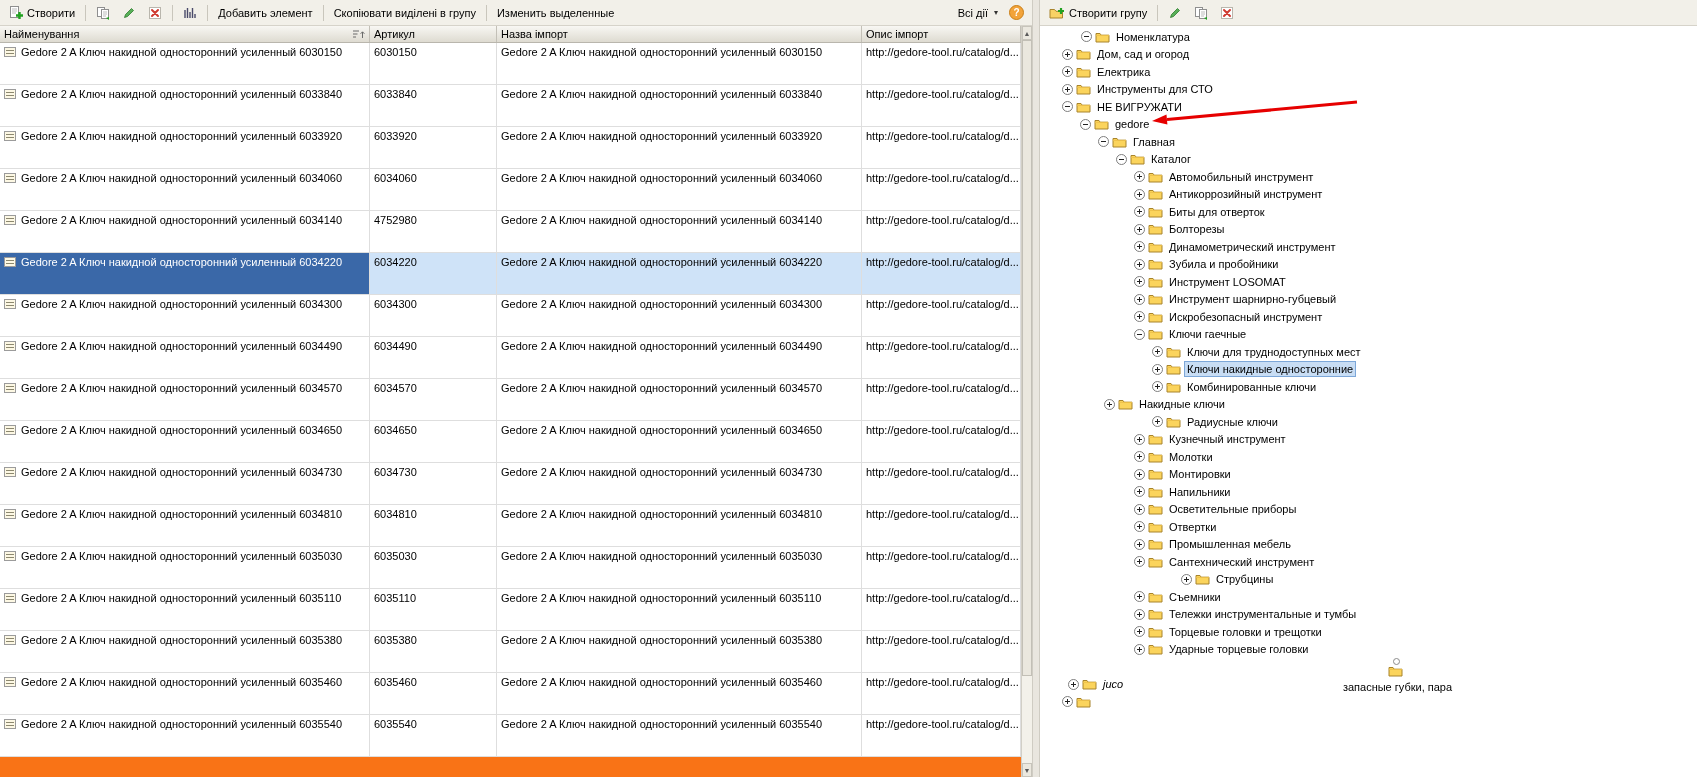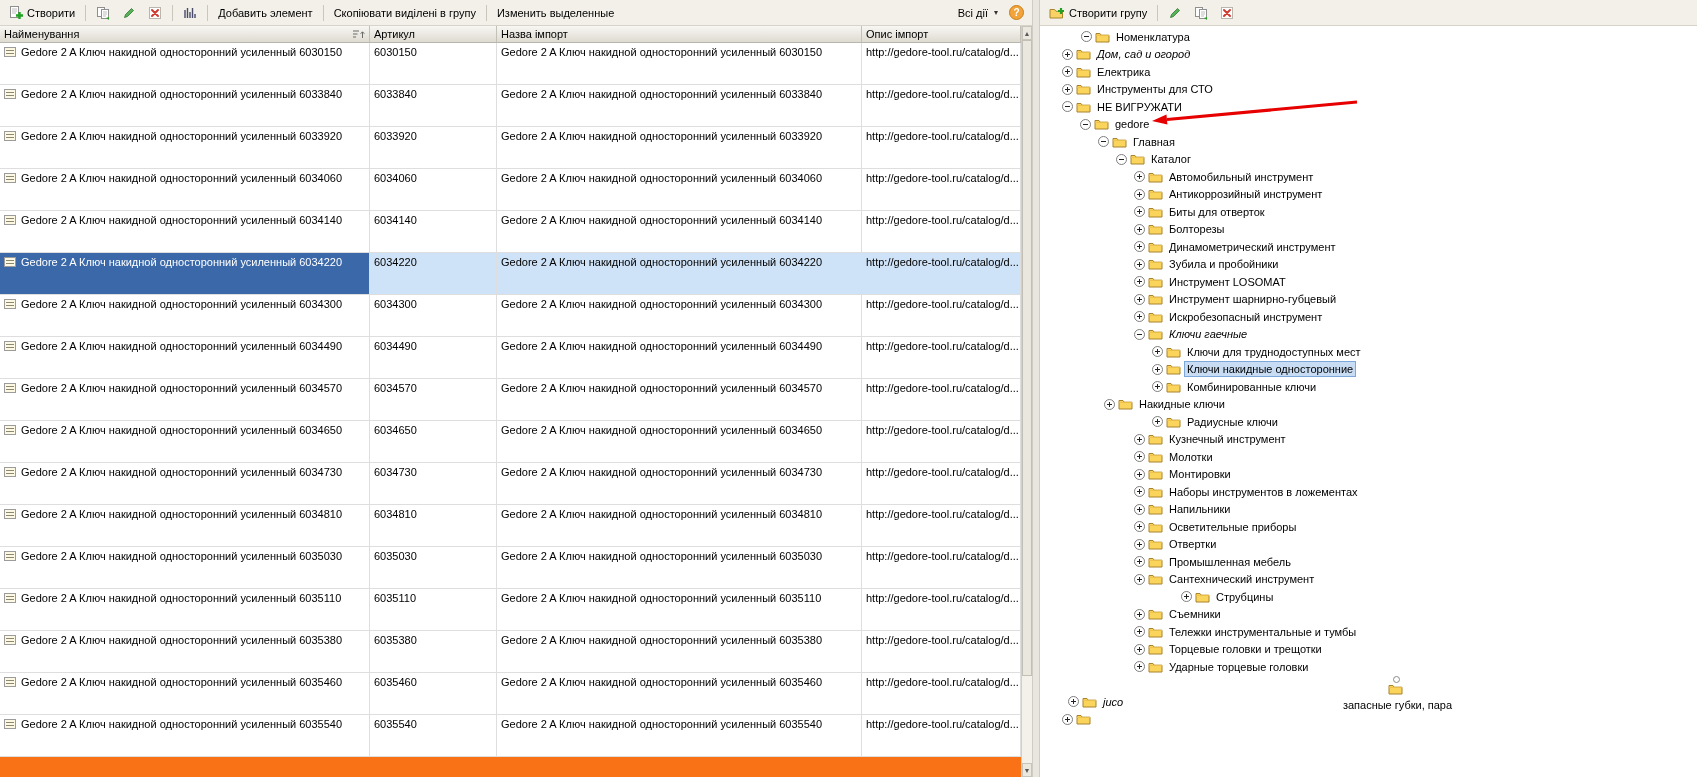--- a/index.html
+++ b/index.html
@@ -241,21 +241,21 @@
     <div class="td w-name">
       <span class="item-icon">
         <svg width="12" height="10" viewBox="0 0 12 10">
                     <rect x="0.5" y="0.5" width="11" height="9" fill="#fdf8e4" stroke="#9b9b9b"></rect>
                     <path d="M2 3.5h8M2 6.5h8" stroke="#8c886f" fill="none"></path>
                   </svg>
       </span>
       <span class="cell-text">Gedore 2 A Ключ накидной односторонний усиленный 6034140</span>
     </div>
     <div class="td w-art">
-      <span class="cell-text">6034140</span>
+      <span class="cell-text">4752980</span>
     </div>
     <div class="td w-imp">
       <span class="cell-text">Gedore 2 A Ключ накидной односторонний усиленный 6034140</span>
     </div>
     <div class="td w-desc">
       <span class="cell-text">http://gedore-tool.ru/catalog/d...</span>
     </div>
   </div>
             <div class="trow selected">
     <div class="td w-name">
@@ -560,21 +560,21 @@
     <div class="tree-row" style="padding-left: 4px; margin-left: 37px;">
     <span class="exp exp-minus"></span>
     <span class="folder-icon">
       <svg width="15" height="12" viewBox="0 0 15 12">
               <path d="M1 2.5h4l1.2 1.7h7.8V11H1z" fill="#fbd45c" stroke="#a8842c"></path>
               <path d="M1 4.4h13" stroke="#eec14a" fill="none"></path>
             </svg>
     </span>
     <span class="tree-label">Номенклатура</span>
   </div>
-        <div class="tree-row" style="padding-left: 22px; font-style: italic;">
+        <div class="tree-row" style="padding-left: 22px;">
     <span class="exp exp-plus"></span>
     <span class="folder-icon">
       <svg width="15" height="12" viewBox="0 0 15 12">
               <path d="M1 2.5h4l1.2 1.7h7.8V11H1z" fill="#fbd45c" stroke="#a8842c"></path>
               <path d="M1 4.4h13" stroke="#eec14a" fill="none"></path>
             </svg>
     </span>
     <span class="tree-label">Дом, сад и огород</span>
   </div>
         <div class="tree-row" style="padding-left: 22px;">
@@ -720,21 +720,21 @@
         <div class="tree-row" style="padding-left: 94px;">
     <span class="exp exp-plus"></span>
     <span class="folder-icon">
       <svg width="15" height="12" viewBox="0 0 15 12">
               <path d="M1 2.5h4l1.2 1.7h7.8V11H1z" fill="#fbd45c" stroke="#a8842c"></path>
               <path d="M1 4.4h13" stroke="#eec14a" fill="none"></path>
             </svg>
     </span>
     <span class="tree-label">Искробезопасный инструмент</span>
   </div>
-        <div class="tree-row" style="padding-left: 94px; font-style: italic;">
+        <div class="tree-row" style="padding-left: 94px;">
     <span class="exp exp-minus"></span>
     <span class="folder-icon">
       <svg width="15" height="12" viewBox="0 0 15 12">
               <path d="M1 2.5h4l1.2 1.7h7.8V11H1z" fill="#fbd45c" stroke="#a8842c"></path>
               <path d="M1 4.4h13" stroke="#eec14a" fill="none"></path>
             </svg>
     </span>
     <span class="tree-label">Ключи гаечные</span>
   </div>
         <div class="tree-row" style="padding-left: 112px;">
@@ -809,30 +809,20 @@
   </div>
         <div class="tree-row" style="padding-left: 94px;">
     <span class="exp exp-plus"></span>
     <span class="folder-icon">
       <svg width="15" height="12" viewBox="0 0 15 12">
               <path d="M1 2.5h4l1.2 1.7h7.8V11H1z" fill="#fbd45c" stroke="#a8842c"></path>
               <path d="M1 4.4h13" stroke="#eec14a" fill="none"></path>
             </svg>
     </span>
     <span class="tree-label">Монтировки</span>
-  </div>
-        <div class="tree-row" style="padding-left: 94px;">
-    <span class="exp exp-plus"></span>
-    <span class="folder-icon">
-      <svg width="15" height="12" viewBox="0 0 15 12">
-              <path d="M1 2.5h4l1.2 1.7h7.8V11H1z" fill="#fbd45c" stroke="#a8842c"></path>
-              <path d="M1 4.4h13" stroke="#eec14a" fill="none"></path>
-            </svg>
-    </span>
-    <span class="tree-label">Наборы инструментов в ложементах</span>
   </div>
         <div class="tree-row" style="padding-left: 94px;">
     <span class="exp exp-plus"></span>
     <span class="folder-icon">
       <svg width="15" height="12" viewBox="0 0 15 12">
               <path d="M1 2.5h4l1.2 1.7h7.8V11H1z" fill="#fbd45c" stroke="#a8842c"></path>
               <path d="M1 4.4h13" stroke="#eec14a" fill="none"></path>
             </svg>
     </span>
     <span class="tree-label">Напильники</span>

